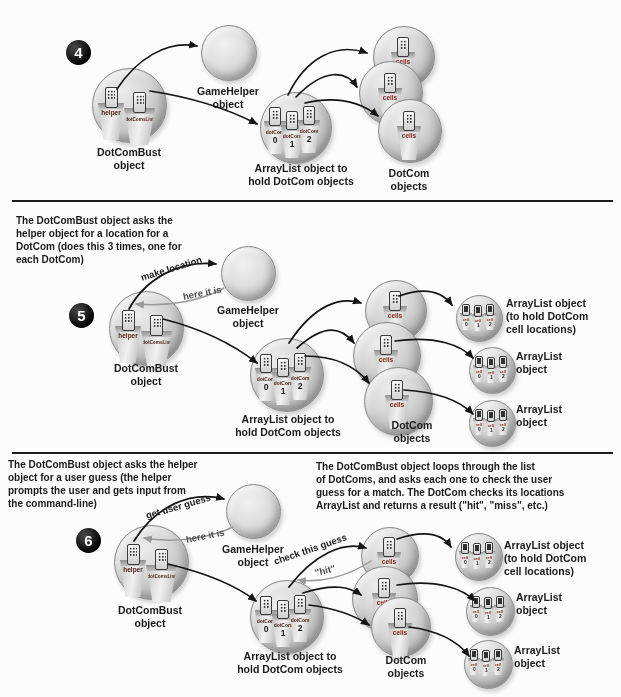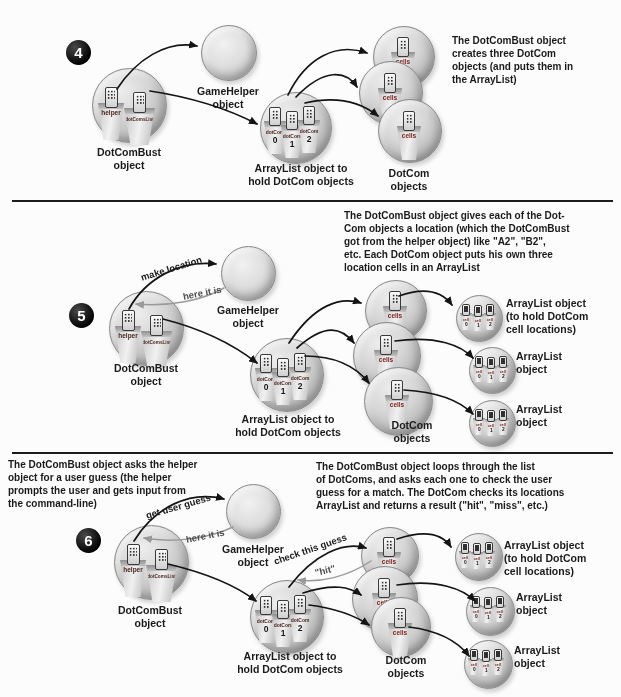--- a/index.html
+++ b/index.html
@@ -201,30 +201,25 @@
           <div class="dots"></div>
         </div>
       <div class="cup">
           <span class="cup-label">cells</span>
         </div>
     </div>
   </div>
   <div class="objlabel" style="left:377px;top:167px;width:64px">DotCom
 objects</div>
 
-  <div class="caption" style="left:452px;top:34px;width:162px">The DotComBust object
-creates three DotCom
-objects (and puts them in
-the ArrayList)</div>
-
-  <div class="caption" style="left:344px;top:209px;width:266px">The DotComBust object gives each of the Dot-
-Com objects a location (which the DotComBust
-got from the helper object) like "A2", "B2",
-etc.  Each DotCom object puts his own three
-location cells in an ArrayList</div>
+
+  <div class="caption" style="left:16px;top:214px;width:226px">The DotComBust object asks the
+helper object for a location for a
+DotCom (does this 3 times, one for
+each DotCom)</div>
 
   <div class="badge" style="left:69px;top:303px">5</div>
 
   <div class="obj" style="left:109px;top:291px;width:73px;height:73px">
     <div class="cupset cs-helper" style="left:5px;top:18px">
       <div class="remote">
           <div class="dots"></div>
         </div>
       <div class="cup">
           <span class="cup-label">helper</span>

